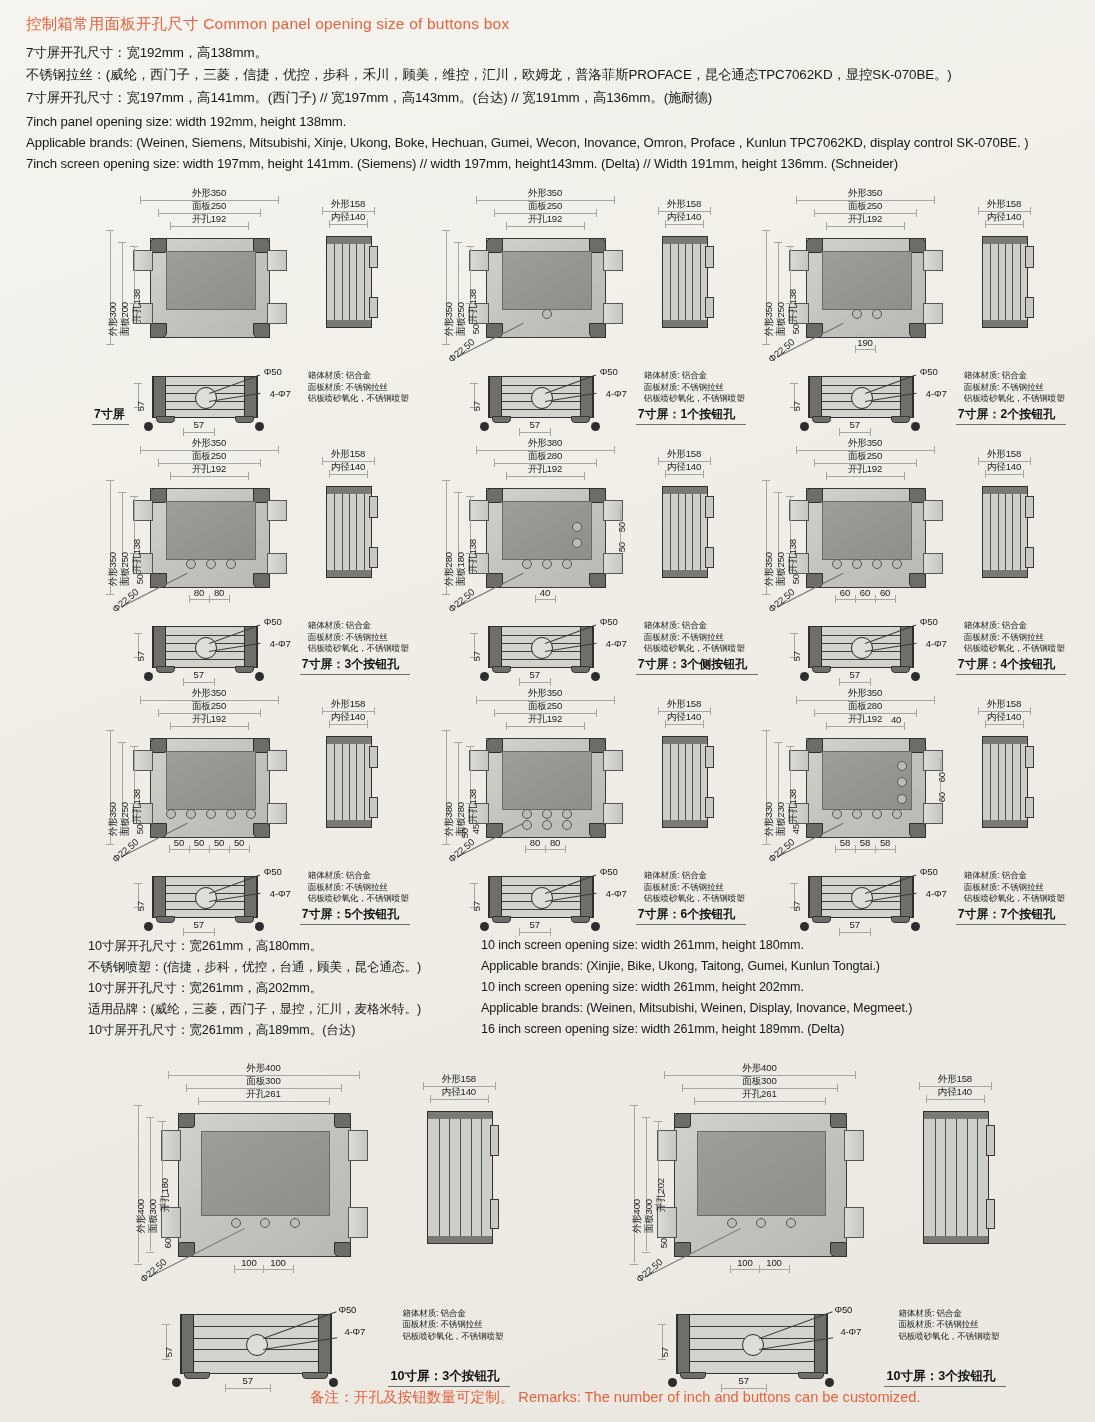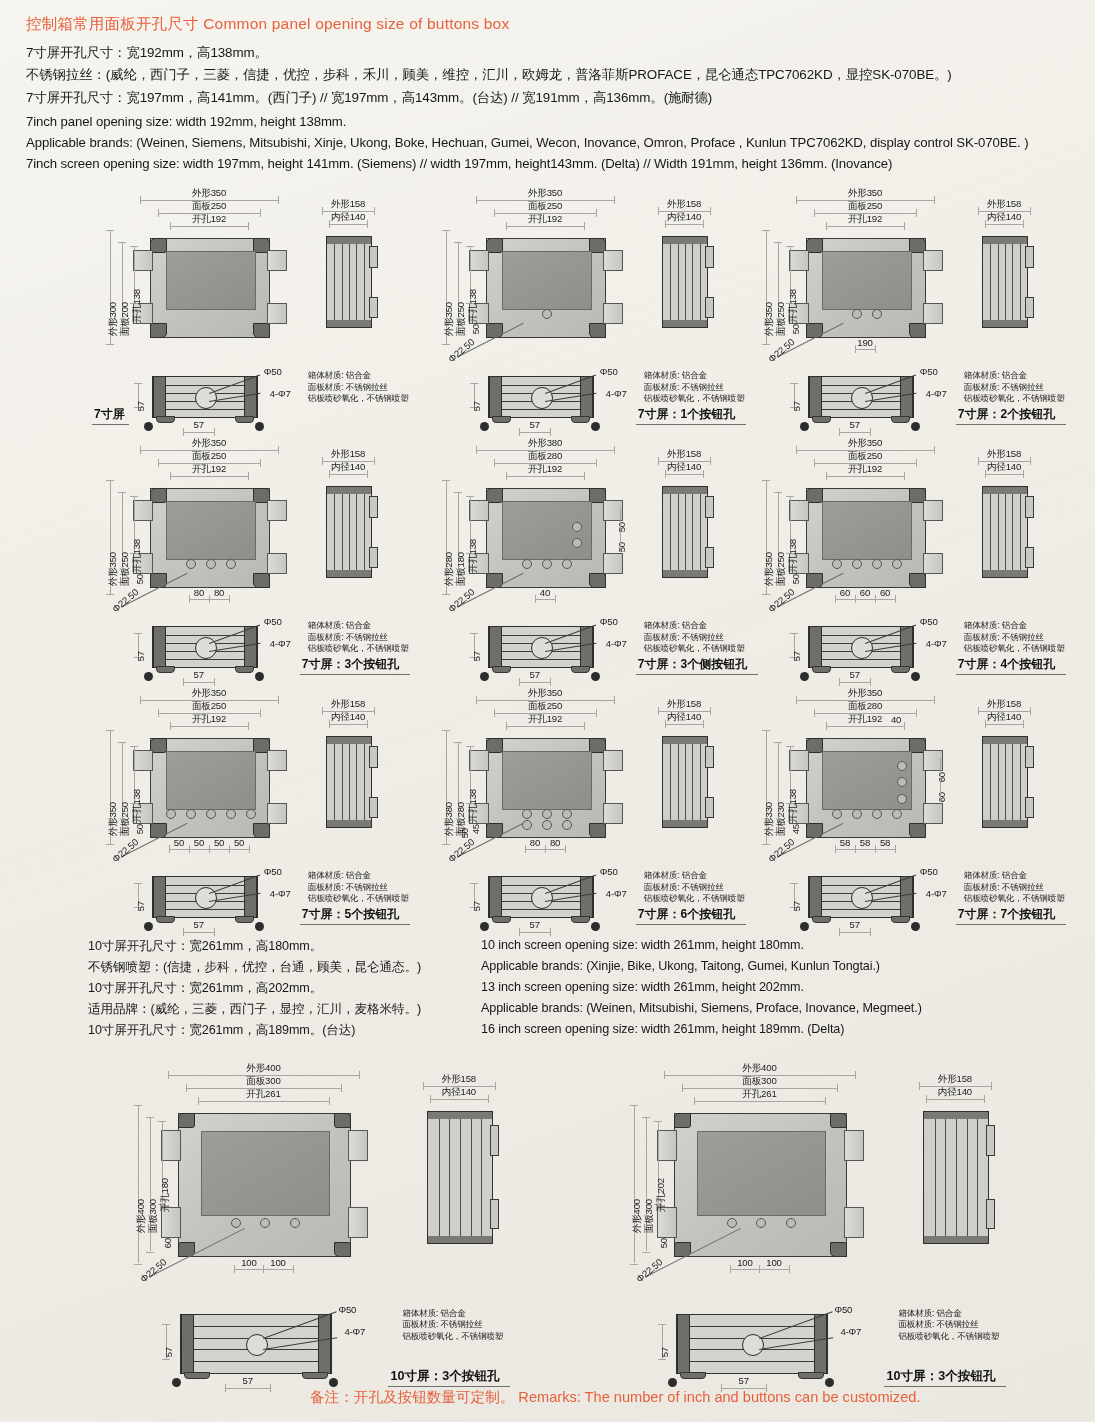--- a/index.html
+++ b/index.html
@@ -79,21 +79,21 @@
 <body>
 
 <div class="sheet"></div>
 
 <div class="title">控制箱常用面板开孔尺寸 Common panel opening size of buttons box</div>
 <div class="hdr cn" style="top:44px">7寸屏开孔尺寸：宽192mm，高138mm。</div>
 <div class="hdr cn" style="top:66px">不锈钢拉丝：(威纶，西门子，三菱，信捷，优控，步科，禾川，顾美，维控，汇川，欧姆龙，普洛菲斯PROFACE，昆仑通态TPC7062KD，显控SK-070BE。)</div>
 <div class="hdr cn" style="top:89px">7寸屏开孔尺寸：宽197mm，高141mm。(西门子) // 宽197mm，高143mm。(台达) // 宽191mm，高136mm。(施耐德)</div>
 <div class="hdr" style="top:114px">7inch panel opening size: width 192mm, height 138mm.</div>
 <div class="hdr" style="top:135px">Applicable  brands: (Weinen, Siemens, Mitsubishi, Xinje, Ukong, Boke, Hechuan, Gumei, Wecon, Inovance, Omron, Proface , Kunlun TPC7062KD, display control SK-070BE. )</div>
-<div class="hdr" style="top:156px">7inch screen opening size: width 197mm, height 141mm. (Siemens) // width 197mm, height143mm. (Delta) // Width 191mm, height 136mm. (Inovance)</div>
+<div class="hdr" style="top:156px">7inch screen opening size: width 197mm, height 141mm. (Siemens) // width 197mm, height143mm. (Delta) // Width 191mm, height 136mm. (Schneider)</div>
 
 <div id="grid">
     <div class="cell" style="left:88px;top:186px;width:316px;height:242px;">
       <div class="bracket">
         <div class="tl"></div>
         <div class="tr"></div>
         <div class="bl"></div>
         <div class="br"></div>
       </div>
       <div class="box" style="left:62px;top:52px;width:118px;height:98px;">
@@ -1030,22 +1030,22 @@
   </div>
 
 <div id="midtext">
     <div class="mid" style="left:88px;top:938px;">10寸屏开孔尺寸：宽261mm，高180mm。</div>
     <div class="mid" style="left:88px;top:959px;">不锈钢喷塑：(信捷，步科，优控，台通，顾美，昆仑通态。)</div>
     <div class="mid" style="left:88px;top:980px;">10寸屏开孔尺寸：宽261mm，高202mm。</div>
     <div class="mid" style="left:88px;top:1001px;">适用品牌：(威纶，三菱，西门子，显控，汇川，麦格米特。)</div>
     <div class="mid" style="left:88px;top:1022px;">10寸屏开孔尺寸：宽261mm，高189mm。(台达)</div>
     <div class="mid" style="left:481px;top:938px;">10 inch screen opening size: width 261mm, height 180mm.</div>
     <div class="mid" style="left:481px;top:959px;">Applicable brands: (Xinjie, Bike, Ukong, Taitong, Gumei, Kunlun Tongtai.)</div>
-    <div class="mid" style="left:481px;top:980px;">13 inch screen opening size: width 261mm, height 202mm.</div>
-    <div class="mid" style="left:481px;top:1001px;">Applicable brands: (Weinen, Mitsubishi, Siemens, Proface, Inovance, Megmeet.)</div>
+    <div class="mid" style="left:481px;top:980px;">10 inch screen opening size: width 261mm, height 202mm.</div>
+    <div class="mid" style="left:481px;top:1001px;">Applicable brands: (Weinen, Mitsubishi, Weinen, Display, Inovance, Megmeet.)</div>
     <div class="mid" style="left:481px;top:1022px;">16 inch screen opening size: width 261mm, height 189mm. (Delta)</div>
   </div>
 
 <div id="biggrid">
     <div class="cell" style="left:88px;top:1038px;width:470px;height:352px;">
       <div class="bracket">
         <div class="tl"></div>
         <div class="tr"></div>
         <div class="bl"></div>
         <div class="br"></div>

